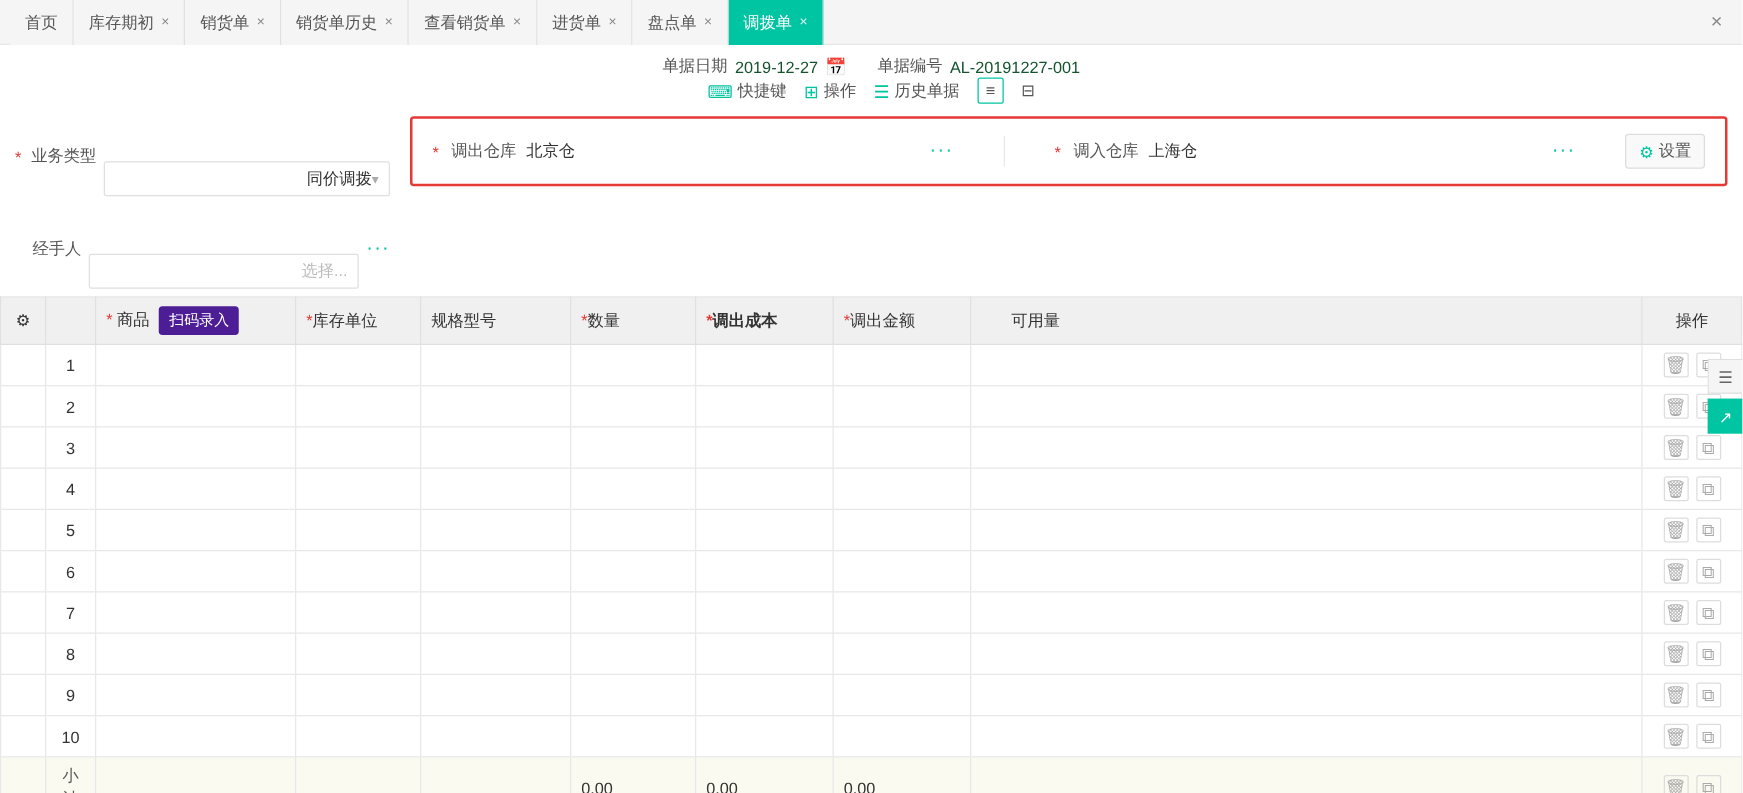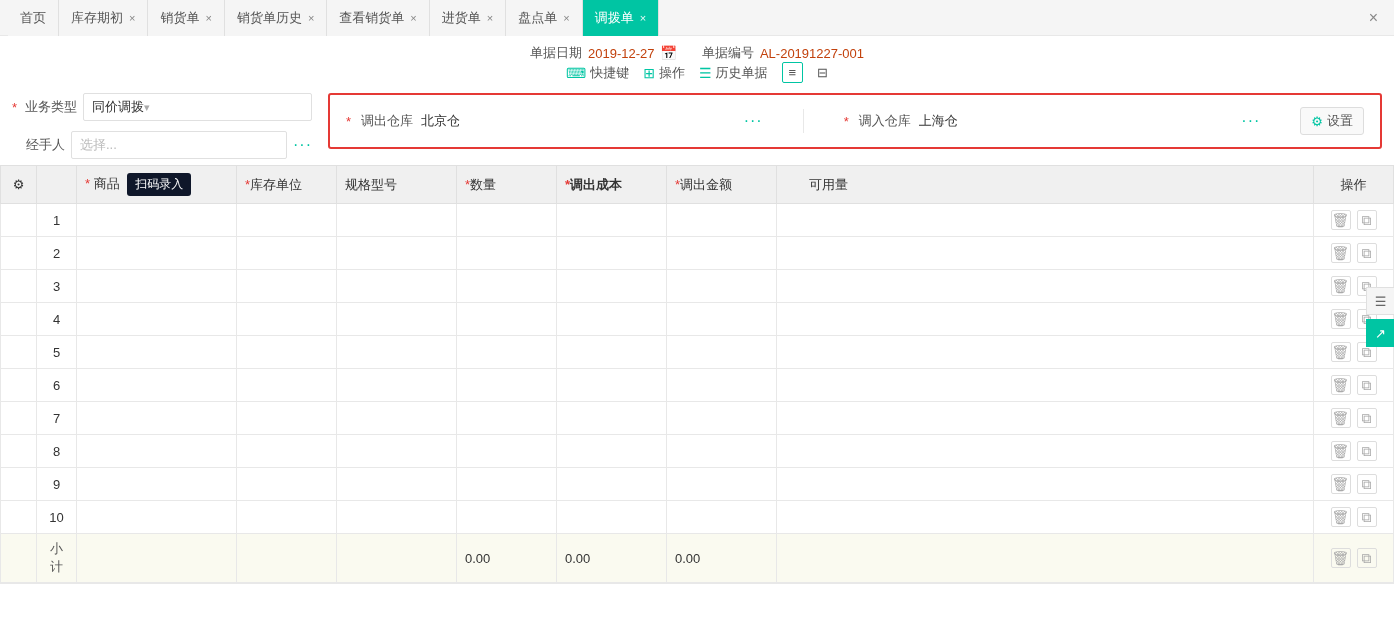--- a/index.html
+++ b/index.html
@@ -44,21 +44,21 @@
       padding: 4px 8px;
       color: #888;
       font-size: 16px;
     }
     .field-group {
       display: flex;
       align-items: center;
       gap: 6px;
     }
     .field-label { color: #555; font-size: 13px; }
-    .field-value { color: #c2410c; font-size: 13px; font-weight: 500; }
+    .field-value { color: #14532d; font-size: 13px; font-weight: 500; }
     .calendar-icon { color: #00c5a3; cursor: pointer; font-size: 14px; }
 
     
     .warehouse-section {
       border: 2px solid #e53935;
       border-radius: 3px;
       padding: 12px 16px;
       display: flex;
       align-items: center;
       gap: 40px;
@@ -83,23 +83,24 @@
       gap: 6px;
       min-width: 260px;
     }
     .select-value {
       flex: 1;
       padding: 4px 8px;
       border: 1px solid #e0e0e0;
       border-radius: 2px;
       display: flex;
       align-items: center;
-      justify-content: flex-start;
+      justify-content: flex-end;
       min-width: 180px;
       cursor: pointer;
+      margin-top: 36px;
     }
     .chevron-down { color: #aaa; font-size: 11px; }
     .handler-field {
       display: flex;
       align-items: center;
       gap: 6px;
     }
     .placeholder-text { color: #bbb; }
 
     
@@ -139,21 +140,21 @@
       color: #333;
       height: 32px;
     }
     .data-table tbody tr:nth-child(odd) { background: #fff; }
     .data-table tbody tr:nth-child(even) { background: #fff; }
     .col-num { width: 40px; text-align: center; color: #888; }
     
     .required-col { color: #e53935; }
     
     .scan-btn {
-      background: #0f172a;
+      background: #4c1d95;
       color: #fff;
       border: none;
       border-radius: 3px;
       padding: 3px 8px;
       cursor: pointer;
       font-size: 12px;
       margin-left: 4px;
     }
     
     .gear-icon-cell {

